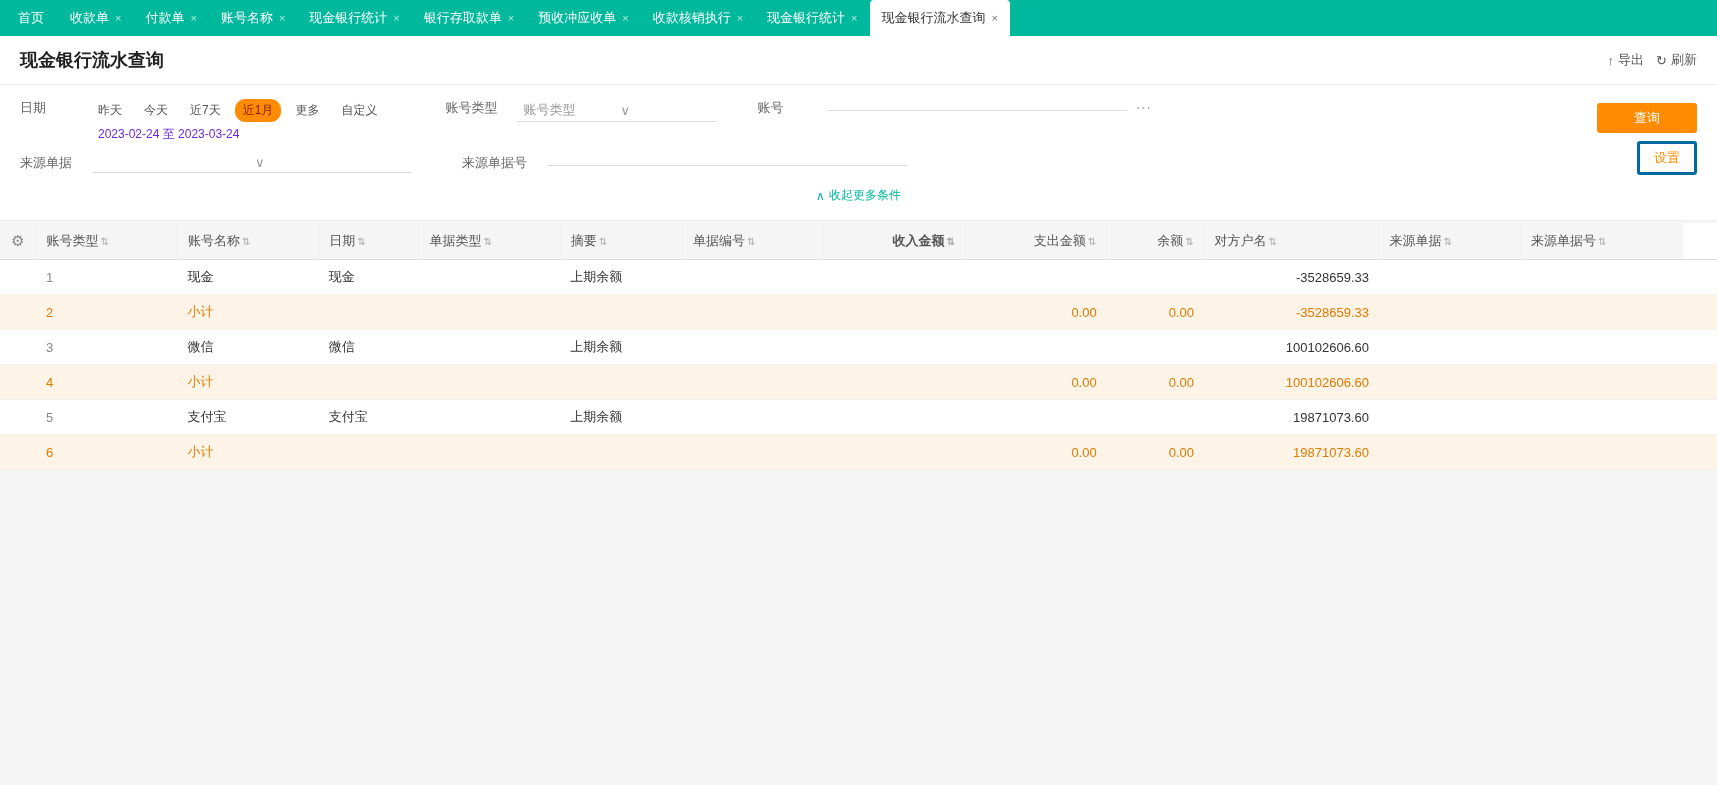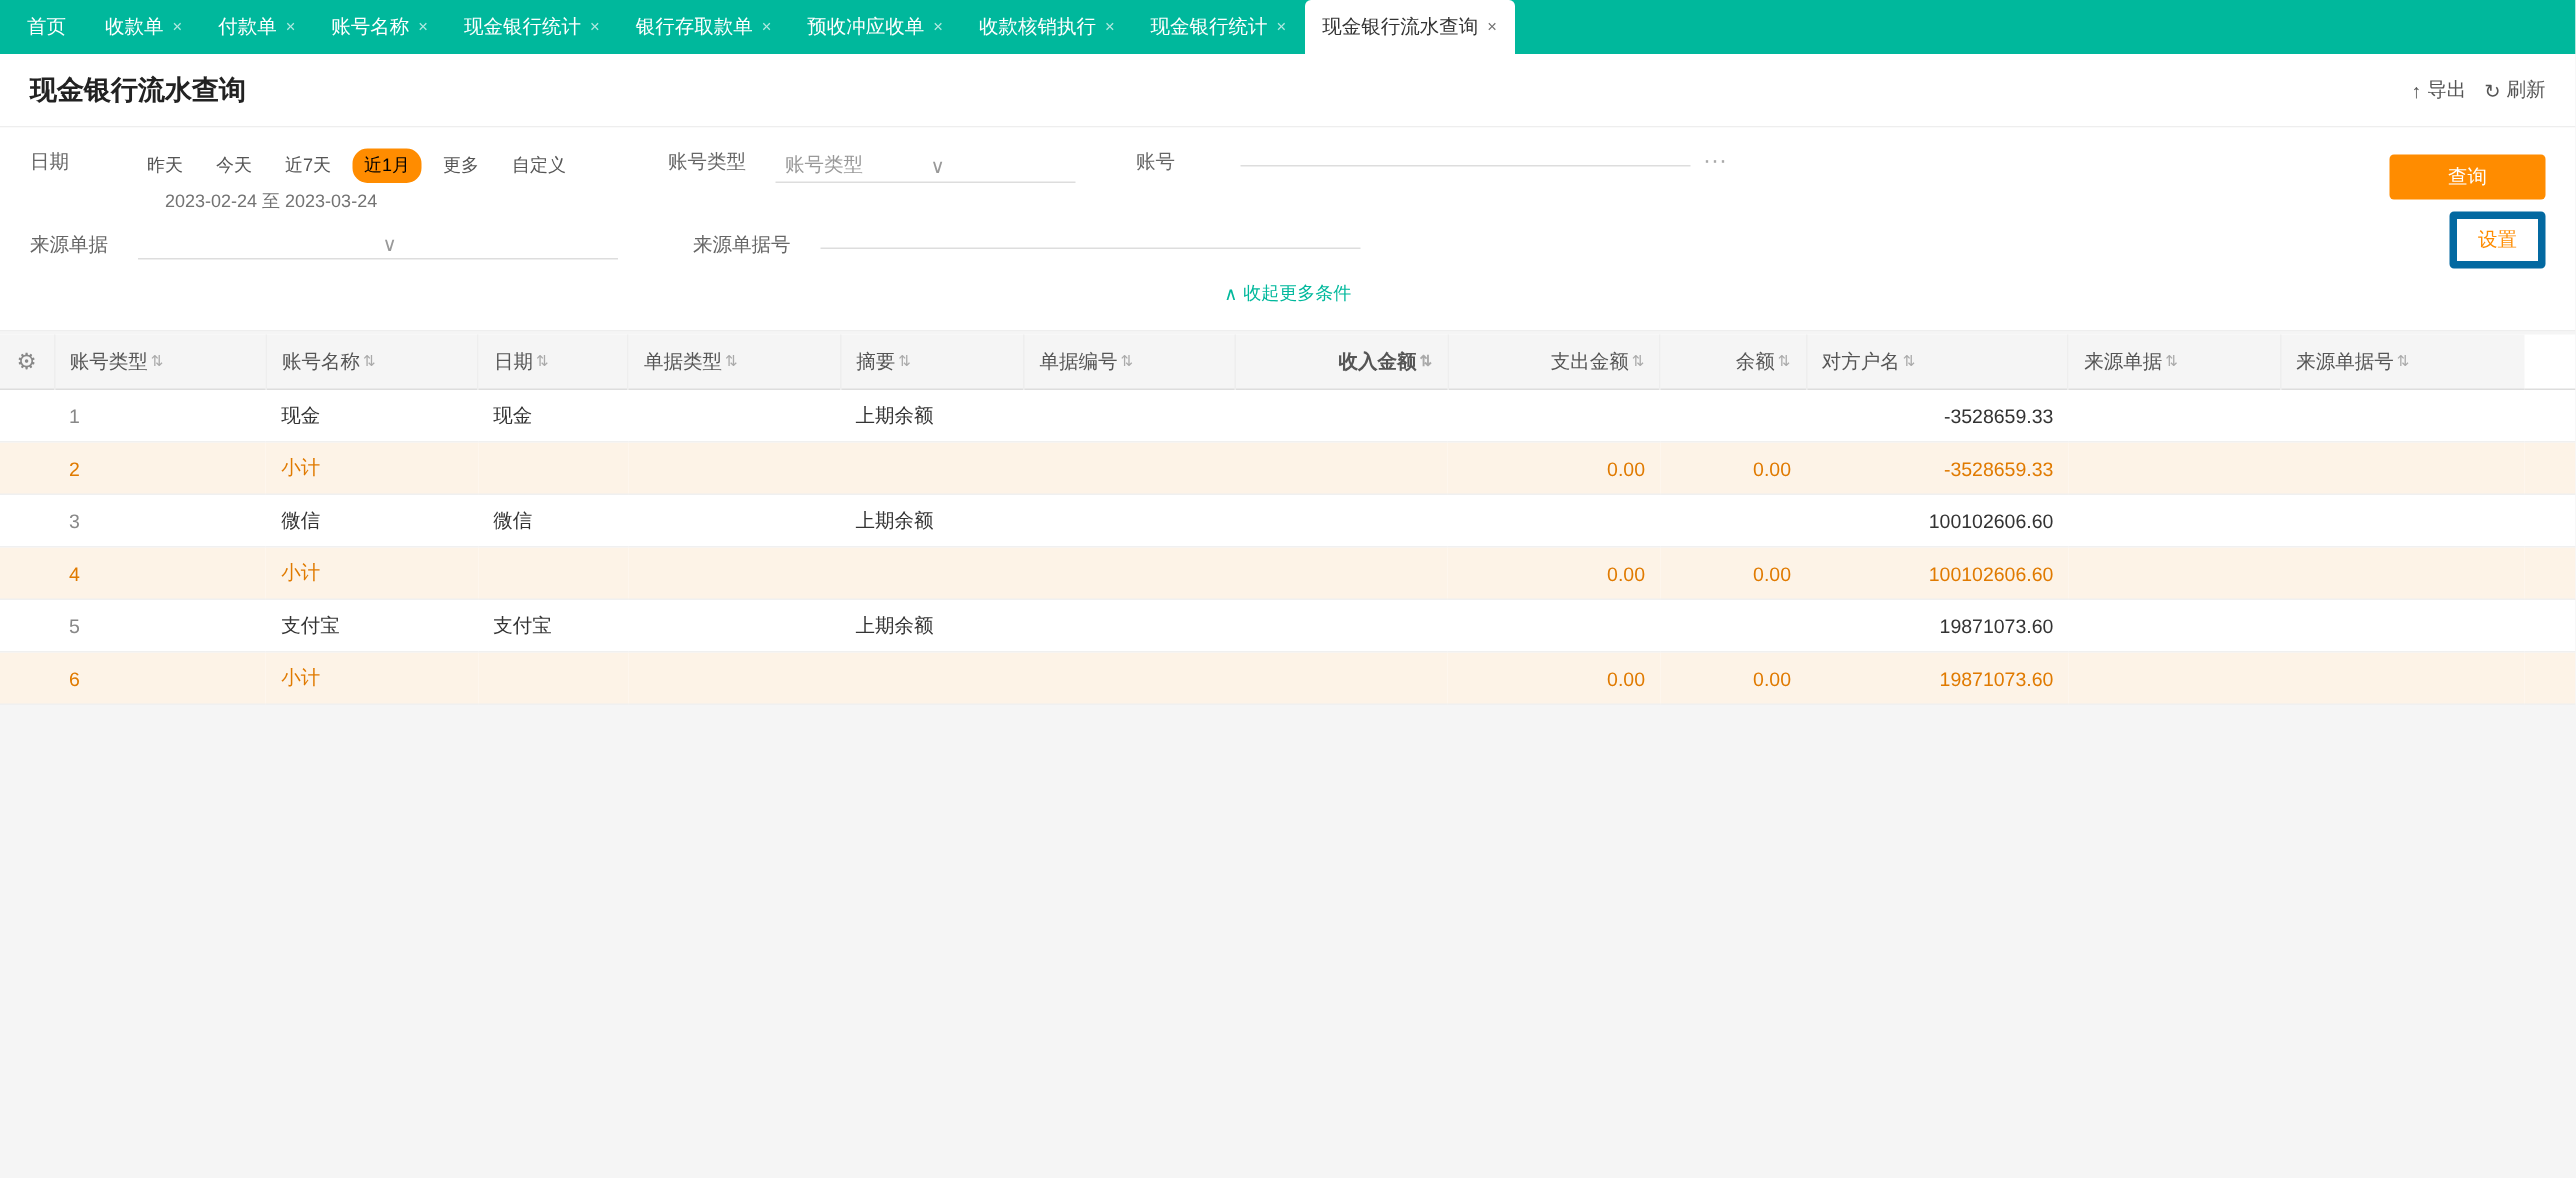--- a/index.html
+++ b/index.html
@@ -102,28 +102,28 @@
       padding: 2px 7px;
       border-radius: 3px;
       cursor: pointer;
       font-size: 12px;
       border: 1px solid transparent;
       color: #555;
       background: none;
     }
     .date-btn.active {
       background: #ff8c00;
-      color: #000000;
+      color: #7f1d1d;
       border-color: #ff8c00;
       border-radius: 10px;
     }
     .date-range {
       font-size: 12px;
-      color: #737373;
-      margin-left: 20px;
+      color: #6d28d9;
+      margin-left: 8px;
     }
     .filter-select {
       display: flex;
       align-items: center;
       border-bottom: 1px solid #ddd;
       padding: 2px 6px;
       min-width: 180px;
       cursor: pointer;
       gap: 6px;
     }
@@ -140,21 +140,21 @@
       color: #fff;
       border: none;
       border-radius: 3px;
       padding: 6px 18px;
       cursor: pointer;
       font-size: 13px;
     }
     .btn-settings {
       background: #fff;
       color: #ff8c00;
-      border: 5px solid #0369a1;
+      border: 3px solid #0369a1;
       border-radius: 3px;
       padding: 5px 14px;
       cursor: pointer;
       font-size: 13px;
       margin-left: 40px;
     }
     .collapse-bar {
       text-align: center;
       padding: 4px 0 6px;
       color: #00b89c;

